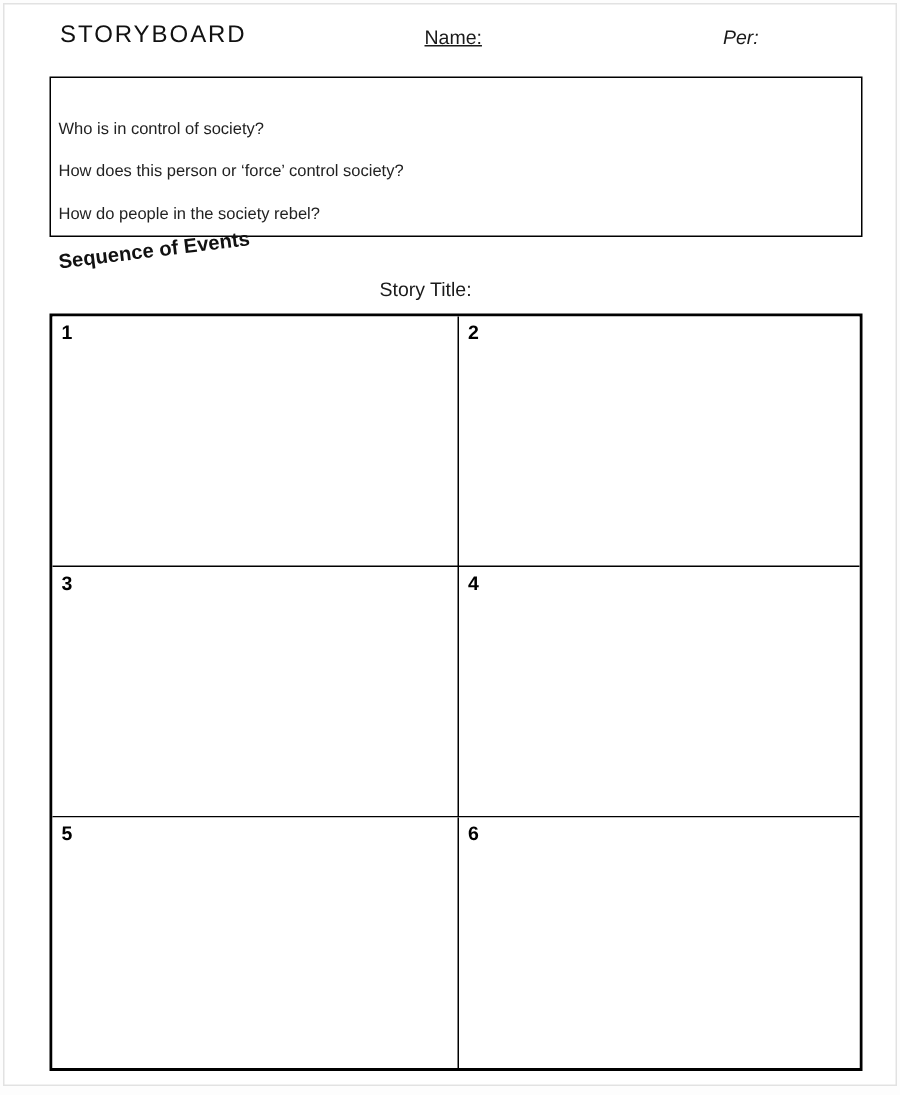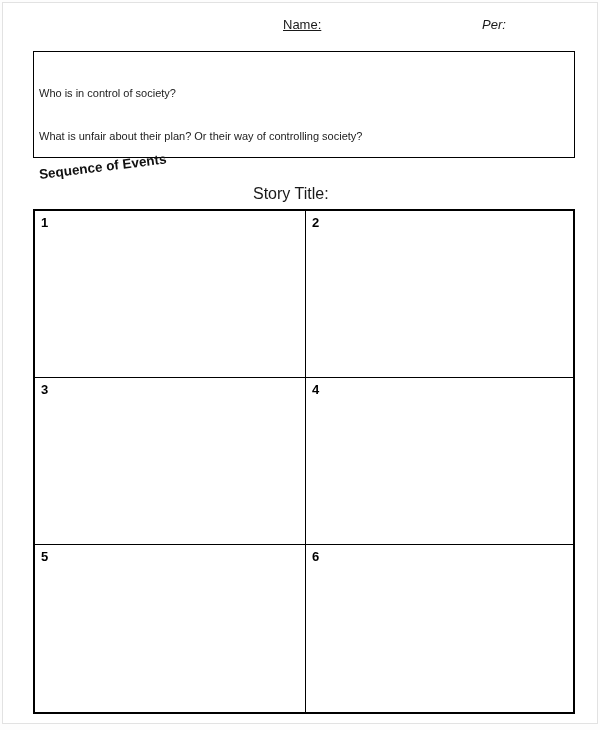--- a/index.html
+++ b/index.html
@@ -77,21 +77,21 @@
     font-weight: bold;
     color: #111111;
     transform: rotate(-7deg);
     transform-origin: 0 100%;
     white-space: nowrap;
   }
   .story-title-label {
     position: absolute;
     left: 250px;
     top: 182px;
-    font-size: 16px;
+    font-size: 13px;
   }
   
   .storyboard-grid {
     position: absolute;
     left: 30px;
     top: 206px;
     width: 542px;
     height: 505px;
     border: 2px solid #000000;
     box-sizing: border-box;
@@ -110,26 +110,28 @@
     font-size: 13px;
     font-weight: bold;
     color: #000000;
   }
 </style>
 </head>
 <body>
 
 <div class="page">
 
+  <div class="title">STORYBOARD</div>
   <div class="name-label">Name:</div>
   <div class="per-label">Per:</div>
 
   <div class="questions-box">
     <div class="question-row">Who is in control of society?</div>
-    <div class="question-row">What is unfair about their plan? Or their way of controlling society?</div>
+    <div class="question-row">How does this person or ‘force’ control society?</div>
+    <div class="question-row">How do people in the society rebel?</div>
   </div>
 
   <div class="seq-heading">Sequence of Events</div>
   <div class="story-title-label">Story Title:</div>
 
   <div class="storyboard-grid">
     <div class="cell col-left row-top">
       <span class="cell-number">1</span>
     </div>
     <div class="cell col-right row-top">

